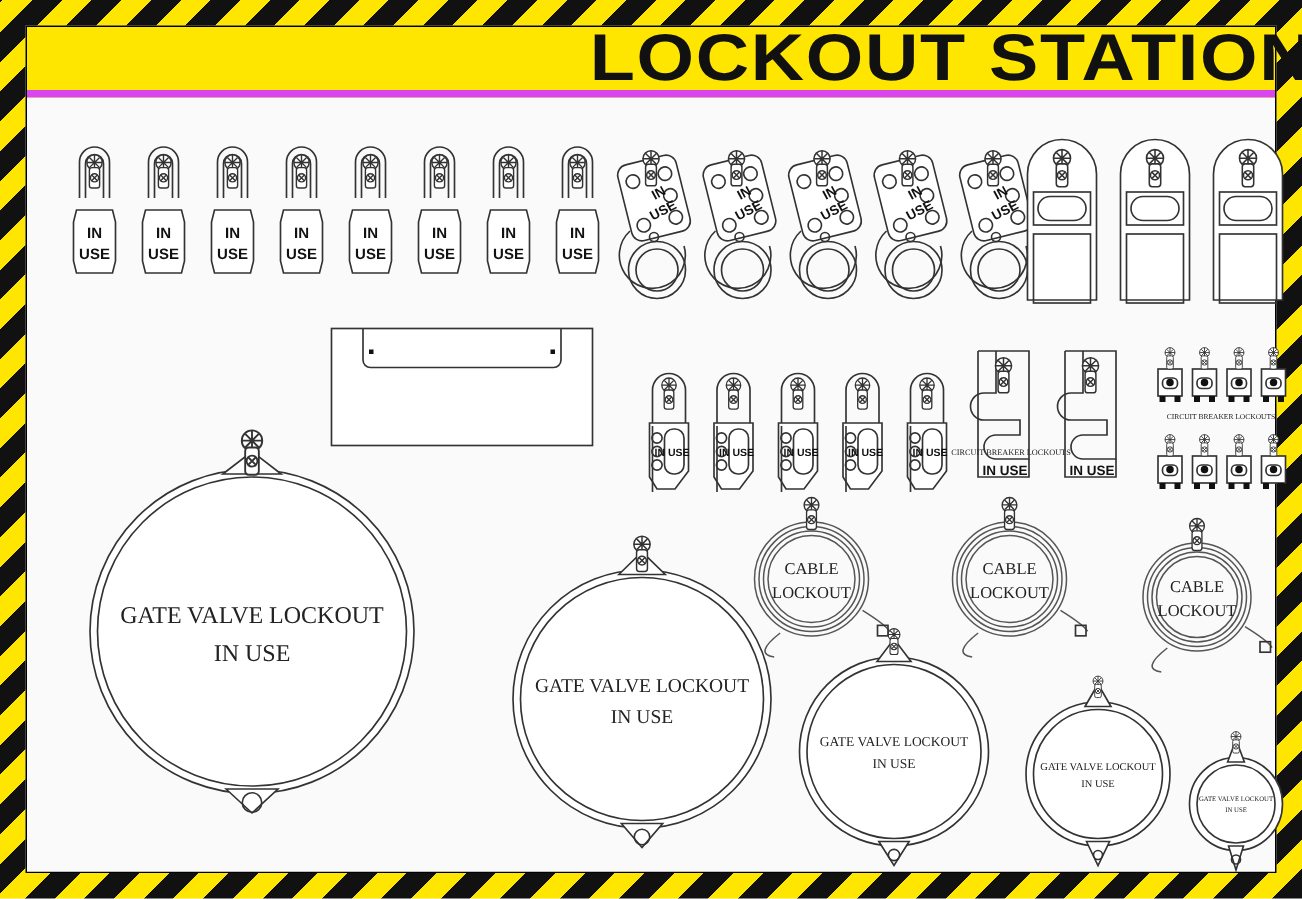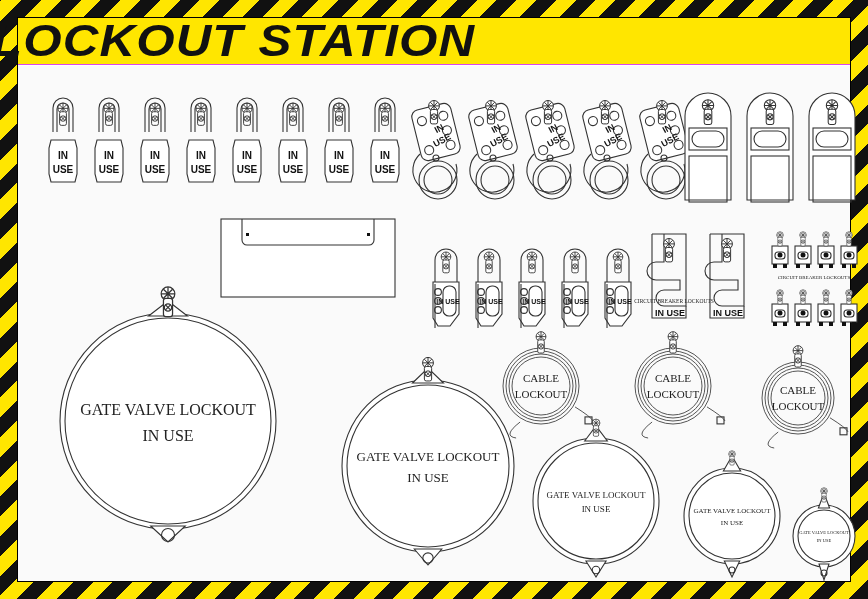--- a/index.html
+++ b/index.html
@@ -10,22 +10,22 @@
   #board{position:relative;width:868px;height:599px;box-sizing:border-box;
          background:
            repeating-linear-gradient(-45deg,
              #111 0 14px, #111 14px, #ffe600 14px, #ffe600 28px);
          overflow:hidden;}
   #inner{position:absolute;left:17px;top:17px;right:17px;bottom:17px;
          background:#fff;border:1px solid #000;box-sizing:border-box;}
 
   
   #titlebar{position:absolute;left:0;top:0;width:100%;height:47px;
-            background:#ffe600;border-bottom:1px solid #d946ef;box-sizing:border-box;
-            display:flex;align-items:center;justify-content:flex-start;font-style:italic;}
+            background:#ffe600;border-bottom:5px solid #d946ef;box-sizing:border-box;
+            display:flex;align-items:center;justify-content:flex-end;}
   #title{font-family:"Liberation Sans",sans-serif;font-weight:bold;
          font-size:44px;letter-spacing:1px;color:#111;
          line-height:1;white-space:nowrap;transform:scaleX(1.12);}
 
   #stage{position:absolute;left:0;top:48px;right:0;bottom:0;background:#fafafa;}
   .it{position:absolute;}
   svg{display:block;overflow:visible;}
   .ln{fill:none;stroke:#333;stroke-width:1.1;}
   .ln2{fill:#fff;stroke:#333;stroke-width:1.1;}
   .lnl{fill:none;stroke:#555;stroke-width:1;}

